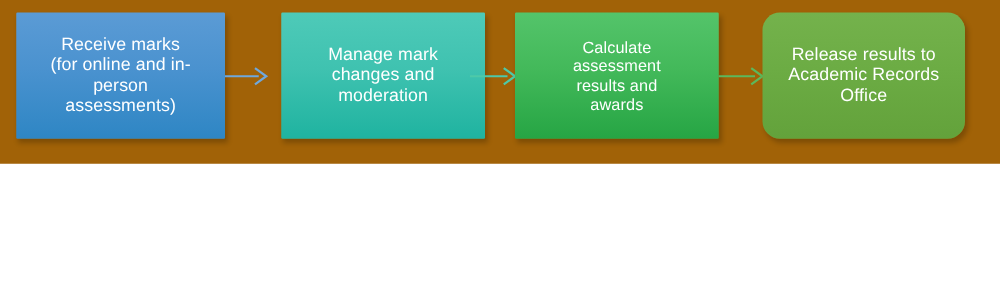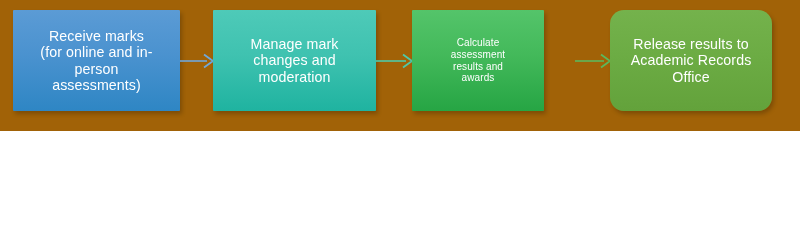--- a/index.html
+++ b/index.html
@@ -45,22 +45,22 @@
   
   #box-receive-marks {
     left: 13px;  top: 10px;  width: 167px; height: 101px;
     font-size: 14.2px;
   }
   #box-manage-mark-changes {
     left: 213px; top: 10px;  width: 163px; height: 101px;
     font-size: 14.2px;
   }
   #box-calculate-results {
-    left: 412px; top: 10px;  width: 132px; height: 101px;
-    font-size: 10px;
+    left: 412px; top: 10px;  width: 163px; height: 101px;
+    font-size: 13px;
   }
   #box-release-results {
     left: 610px; top: 10px;  width: 162px; height: 101px;
     font-size: 14.2px;
   }
 
   
   .connector {
     position: absolute;
     top: 52px;
@@ -83,21 +83,21 @@
 assessments)</span>
   </div>
 
   <div class="connector" id="connector-1">
     <svg width="34" height="18" viewBox="0 0 34 18" aria-hidden="true">
       <line x1="0" y1="9" x2="27" y2="9" stroke="#6fa8dc" stroke-width="1.6"></line>
       <polyline points="24,2.5 33,9 24,15.5" fill="none" stroke="#6fa8dc" stroke-width="1.8"></polyline>
     </svg>
   </div>
 
-  <div class="process-box" id="box-manage-mark-changes" style="background-image: linear-gradient(to bottom, #4ecab8 0%, #3fc2b0 45%, #1fb3a0 100%);">
+  <div class="process-box" id="box-manage-mark-changes" style="background-image: linear-gradient(to bottom, #4ecab8 0%, #3fc2b0 45%, #1fb3a0 100%); margin-left: 12px;">
     <span class="box-label">Manage mark
 changes and
 moderation</span>
   </div>
 
   <div class="connector" id="connector-2">
     <svg width="37" height="18" viewBox="0 0 37 18" aria-hidden="true">
       <line x1="0" y1="9" x2="30" y2="9" stroke="#4ec9a8" stroke-width="1.6"></line>
       <polyline points="27,2.5 36,9 27,15.5" fill="none" stroke="#4ec9a8" stroke-width="1.8"></polyline>
     </svg>

